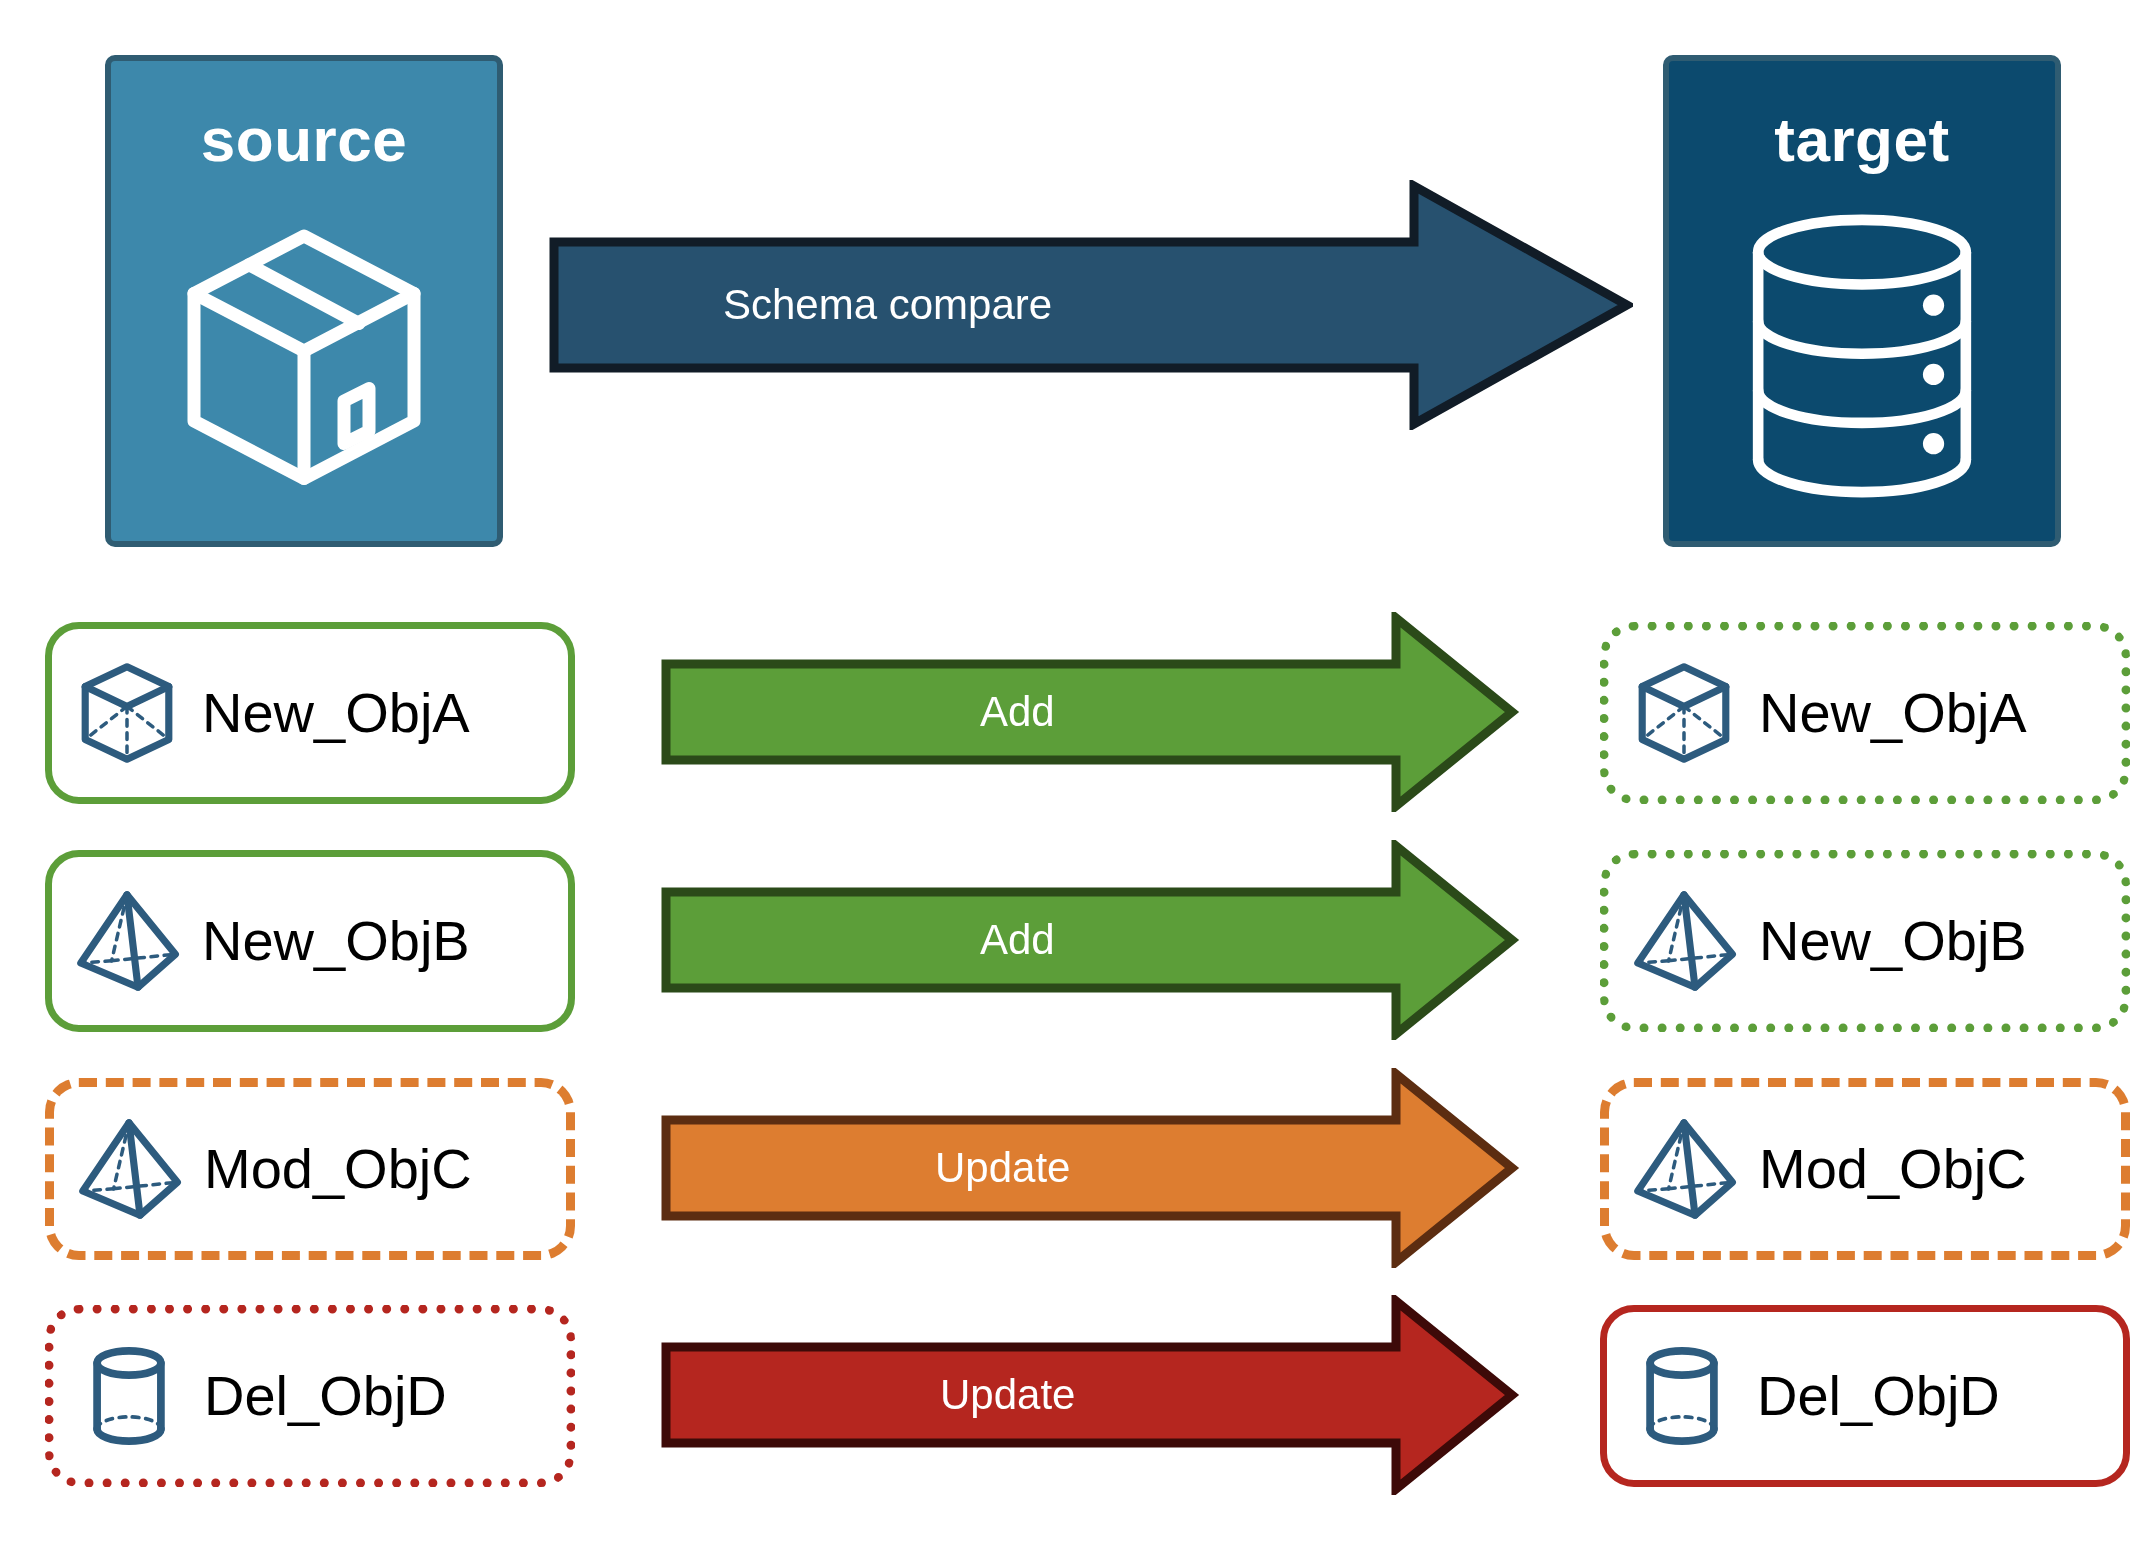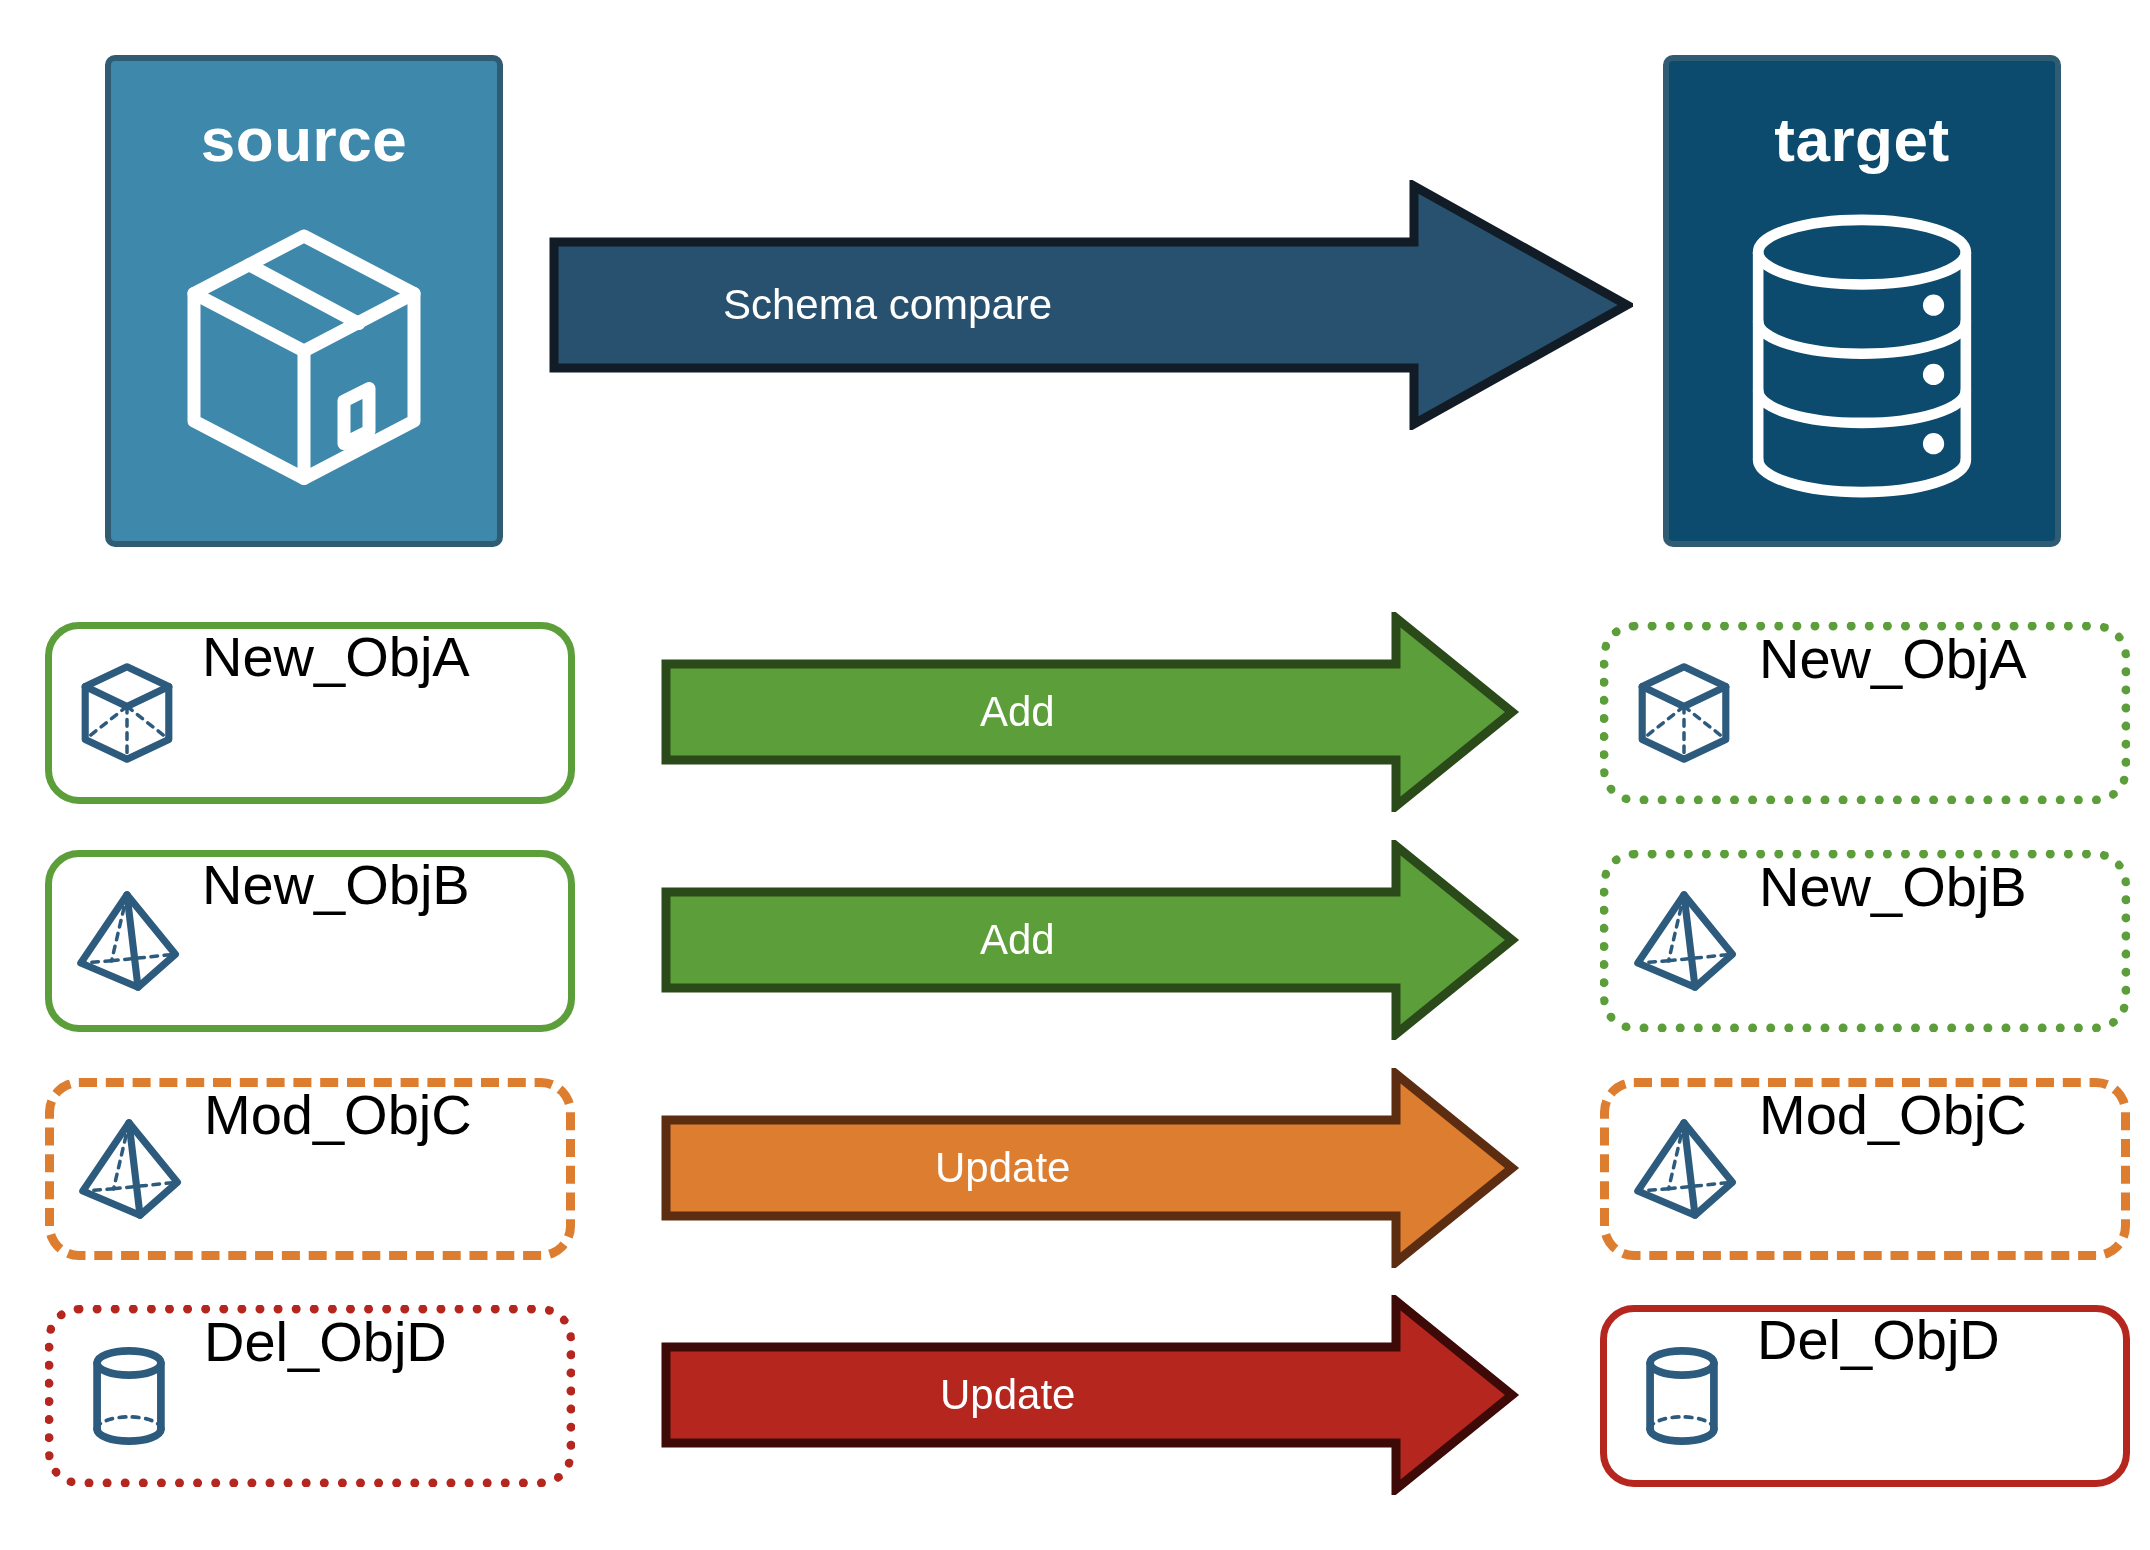--- a/index.html
+++ b/index.html
@@ -10,21 +10,21 @@
   
   .endpoint{position:absolute;border-radius:10px;box-sizing:border-box;
             display:flex;flex-direction:column;align-items:center;}
   .endpoint .ep-title{font-size:62px;font-weight:bold;color:#ffffff;
             letter-spacing:.5px;line-height:1;margin-top:48px;}
   .endpoint .ep-icon{flex:1;display:flex;align-items:center;justify-content:center;
             width:100%;}
 
   
   .objcard{position:absolute;box-sizing:border-box;border-radius:34px;
-           background:#ffffff;display:flex;}
+           background:#ffffff;display:flex;align-items:center;}
   .objcard .oc-icon{width:150px;display:flex;align-items:center;justify-content:center;
            flex:0 0 auto;}
   .objcard .oc-label{font-size:56px;color:#000000;line-height:1;white-space:nowrap;}
 
   .b-solid-green {border:7px solid #5c9e39;}
   .b-dot-green   {border:9px dotted #5c9e39;}
   .b-dash-orange {border:9px dashed #dd7d30;}
   .b-dot-red     {border:9px dotted #b5261f;}
   .b-solid-red   {border:7px solid #b5261f;}
 

